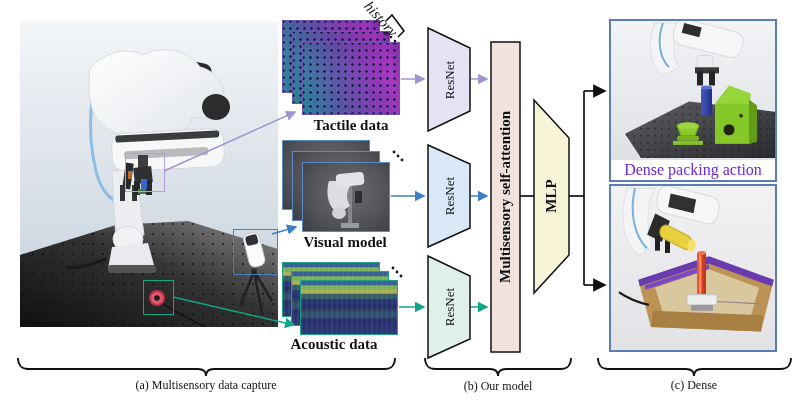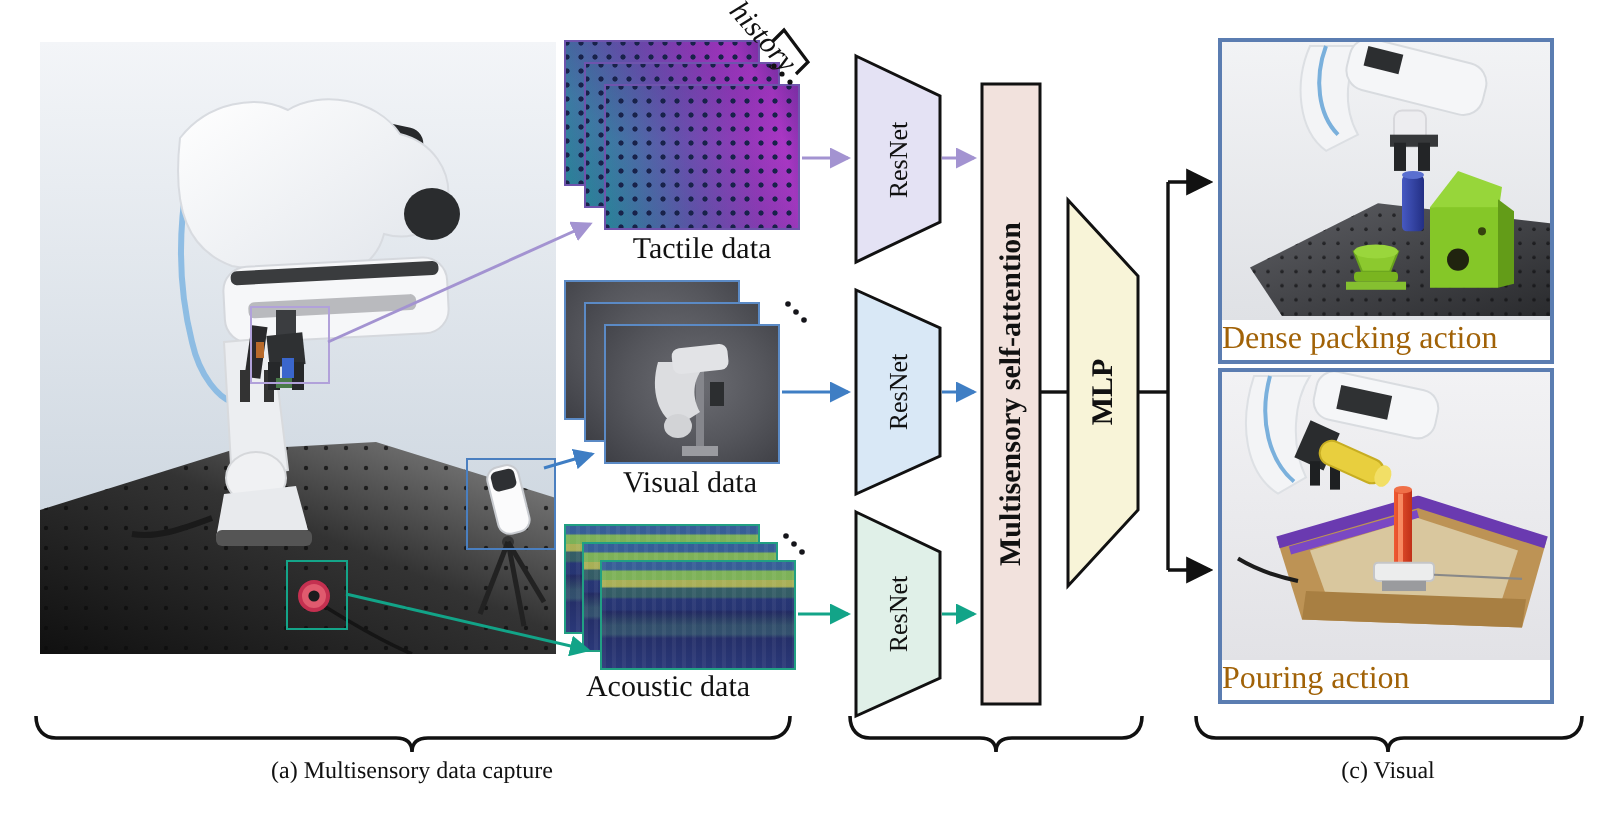--- a/index.html
+++ b/index.html
@@ -25,39 +25,39 @@
     background-size:7px 7px,100% 100%,100% 100%;background-position:4px 4px,0 0,0 0;}
   .v-frame{width:88px;height:70px;border:1.5px solid #5b8ac5;
     background:radial-gradient(ellipse at 52% 42%, #6c6d73 0%, #55565c 55%, #3e3f45 100%);}
   .a-frame{width:98px;height:55px;border:1.5px solid #21a083;
     background-image:
       repeating-linear-gradient(90deg, rgba(255,255,255,0.05) 0 2px, transparent 2px 5px),
       linear-gradient(180deg, rgba(70,150,200,.45) 0 7%, rgba(140,200,85,.85) 9% 17%,
         rgba(212,218,80,.75) 17% 23%, rgba(70,150,100,.45) 25% 33%, rgba(45,75,150,.3) 35% 45%,
         transparent 47%, rgba(90,170,130,.28) 60% 68%, transparent 72%),
       linear-gradient(180deg,#2a3270 0%,#222a60 55%,#2a3878 100%);}
-  .stack-label{position:absolute;z-index:2;text-align:center;font-size:15px;color:#111;}
+  .stack-label{position:absolute;z-index:2;text-align:center;font-size:15px;color:#111;font-weight:bold;}
 
   
   #history{left:373px;top:-2px;z-index:3;font-style:italic;font-size:15px;
            transform:rotate(48deg);transform-origin:left top;white-space:nowrap;}
 
   
   #overlay{left:0;top:0;width:800px;height:408px;z-index:4;pointer-events:none;}
   #overlay text{font-family:"Liberation Serif","DejaVu Serif",serif;fill:#111;}
   .resnet-t{font-size:13px;}
   .vert-bold{font-size:15px;font-weight:bold;}
 
   
   .task-box{position:absolute;z-index:2;box-sizing:border-box;border:2px solid #5b7db1;
             background:#fff;display:flex;flex-direction:column;}
   #task1{left:609px;top:19px;width:168px;height:163px;}
   #task2{left:609px;top:184px;width:168px;height:168px;}
   .task-photo{flex:1 1 auto;display:block;}
-  .task-label{flex:0 0 auto;text-align:left;font-size:16px;line-height:20px;color:#a16207;background:#fff;}
+  .task-label{flex:0 0 auto;text-align:center;font-size:16px;line-height:20px;color:#6d28d9;background:#fff;}
 
   
   .caption{position:absolute;z-index:2;text-align:center;font-size:12px;color:#111;}
   #cap-a{left:46px;top:378px;width:320px;}
   #cap-b{left:418px;top:379px;width:160px;}
   #cap-c{left:614px;top:378px;width:160px;}
 </style>
 </head>
 <body>
 
@@ -168,21 +168,21 @@
       <svg width="88" height="70" viewBox="0 0 88 70">
           <rect x="45" y="20" width="4" height="44" fill="#85868c"></rect>
           <path d="M26,18 C22,32 26,46 36,50 L47,43 C42,34 44,25 51,18 Z" fill="#dcdde0"></path>
           <rect x="33" y="10" width="28" height="13" rx="4" fill="#e2e3e6" transform="rotate(-6 47 16)"></rect>
           <ellipse cx="36" cy="50" rx="7" ry="6" fill="#d2d3d6"></ellipse>
           <rect x="38" y="60" width="18" height="5" fill="#9a9ba0"></rect>
           <rect x="52" y="28" width="7" height="12" fill="#2c2e30"></rect>
         </svg>
     </div>
   </div>
-  <div class="stack-label" style="left:284px;top:234px;width:122px;">Visual data</div>
+  <div class="stack-label" style="left:284px;top:234px;width:122px;">Visual model</div>
 
   <div class="stack" style="left:282px;top:262px;width:120px;height:78px;">
     <div class="frame a-frame" style="left:0;top:0;"></div>
     <div class="frame a-frame" style="left:9px;top:9px;"></div>
     <div class="frame a-frame" style="left:18px;top:18px;"></div>
   </div>
   <div class="stack-label" style="left:272px;top:336px;width:124px;">Acoustic data</div>
 
   <div id="history" class="abs">history</div>
 
@@ -367,19 +367,19 @@
         <rect x="40" y="28" width="16" height="20" fill="#2a2c2e" transform="rotate(24 52 36)"></rect>
         <rect x="44" y="44" width="5" height="12" fill="#1e2022"></rect>
         <rect x="54" y="46" width="5" height="12" fill="#1e2022"></rect>
         <g transform="rotate(24 64 44)">
           <rect x="48" y="38" width="34" height="12" rx="6" fill="#e8cf3e" stroke="#c7ad22"></rect>
           <ellipse cx="82" cy="44" rx="4" ry="5.5" fill="#f2df66"></ellipse>
         </g>
       </g>
       <path d="M8,92 C18,98 28,101 38,103" fill="none" stroke="#1c1c1c" stroke-width="2"></path>
     </svg>
-    <div class="task-label">Pouring action</div>
   </div>
 
   <div id="cap-a" class="caption">(a) Multisensory data capture</div>
-  <div id="cap-c" class="caption">(c) Visual</div>
+  <div id="cap-b" class="caption">(b) Our model</div>
+  <div id="cap-c" class="caption">(c) Dense</div>
 
 </div>
 
 </body></html>

